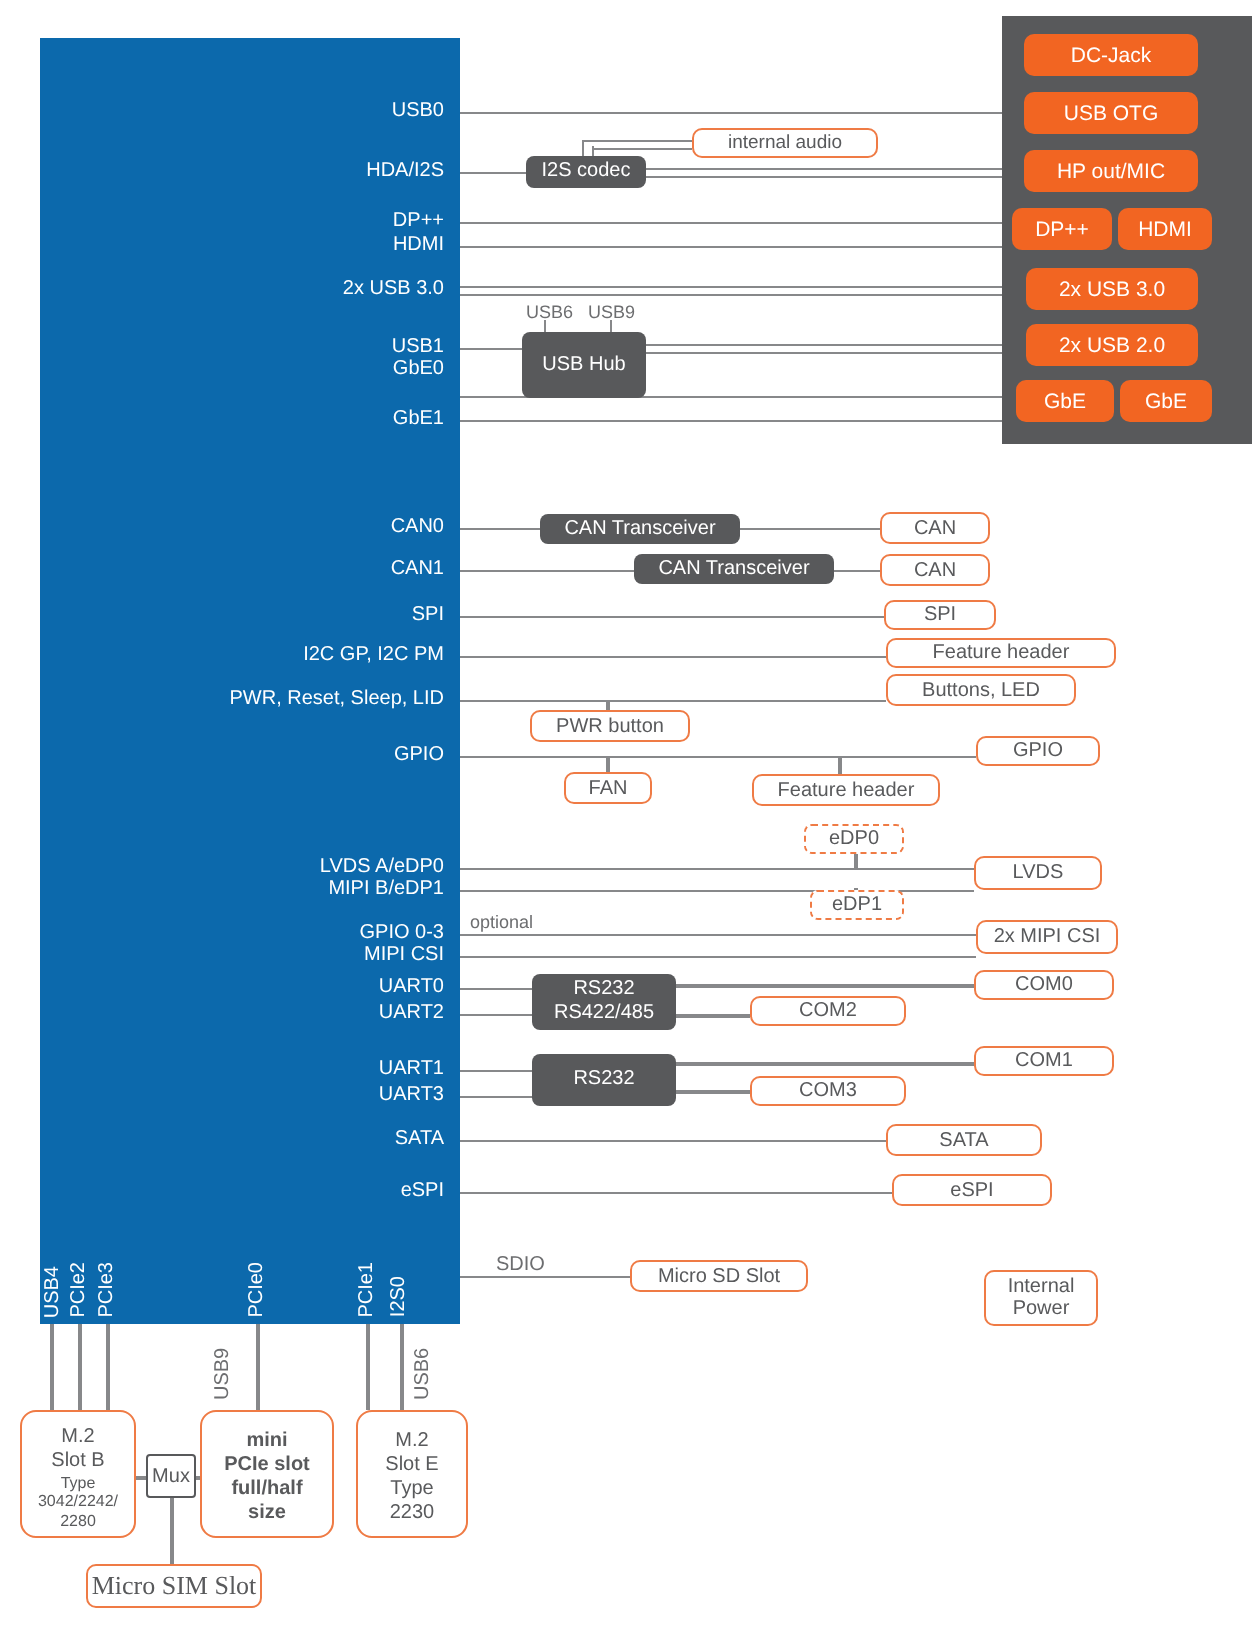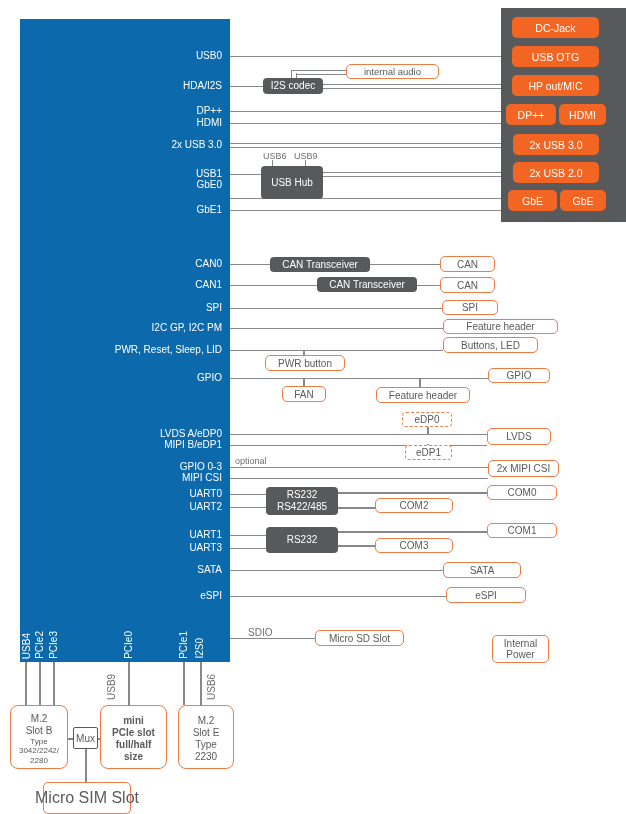--- a/index.html
+++ b/index.html
@@ -159,21 +159,21 @@
   <div class="obox" style="left:375px;top:498px;width:78px;height:15px;">COM2</div>
   <div class="obox" style="left:487px;top:523px;width:70px;height:15px;">COM1</div>
   <div class="obox" style="left:375px;top:538px;width:78px;height:15px;">COM3</div>
   <div class="obox" style="left:443px;top:562px;width:78px;height:16px;">SATA</div>
   <div class="obox" style="left:446px;top:587px;width:80px;height:16px;">eSPI</div>
   <div class="obox" style="left:315px;top:630px;width:89px;height:16px;">Micro SD Slot</div>
   <div class="obox" style="left:492px;top:635px;width:57px;height:28px;flex-direction:column;line-height:11px;">
     <div>Internal</div>
     <div>Power</div>
   </div>
-  <div class="obox" style="left:43px;top:782px;width:88px;height:32px;font-size:16px;">Micro SIM Slot</div>
+  <div class="obox" style="left:43px;top:782px;width:88px;height:22px;font-size:13px;font-family:Liberation Serif, serif;">Micro SIM Slot</div>
 
   <div class="slot" style="left:10px;top:705px;width:58px;height:64px;">
     <div>M.2</div>
     <div>Slot B</div>
     <div class="sm">Type</div>
     <div class="sm">3042/2242/</div>
     <div class="sm">2280</div>
   </div>
   <div class="mux" style="left:73px;top:727px;width:25px;height:22px;">Mux</div>
   <div class="slot" style="left:100px;top:705px;width:67px;height:64px;font-weight:bold;">

